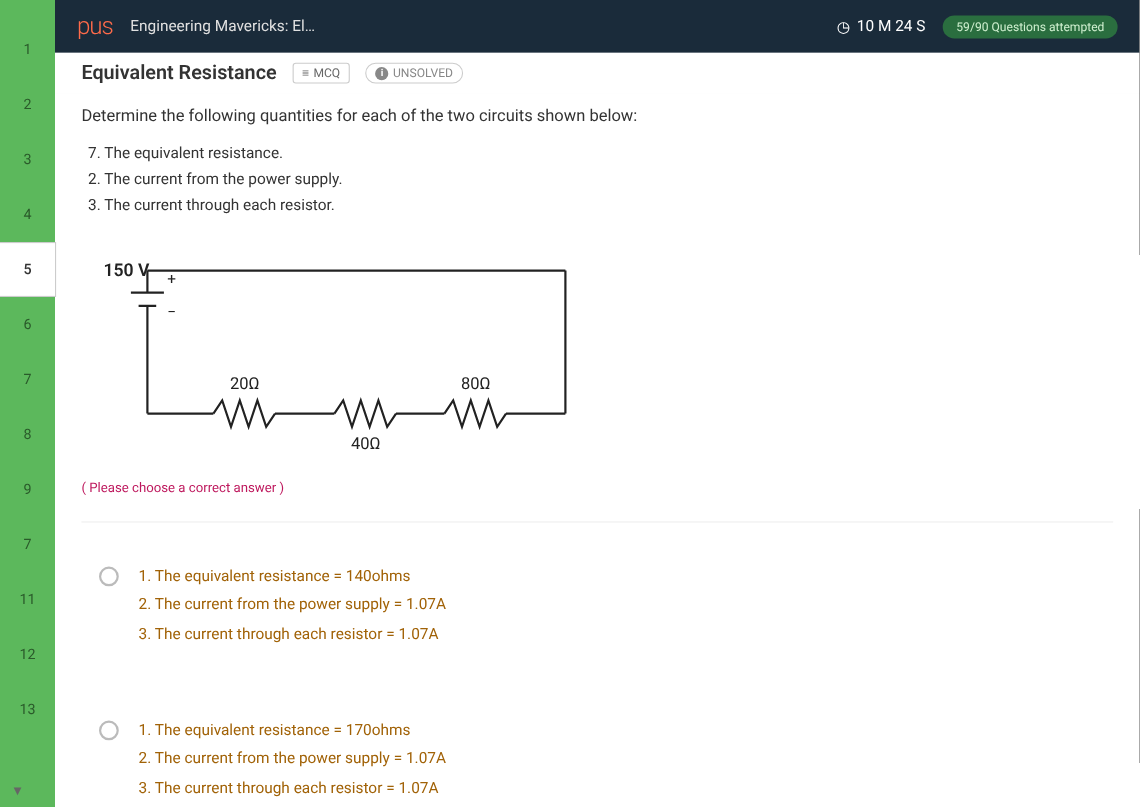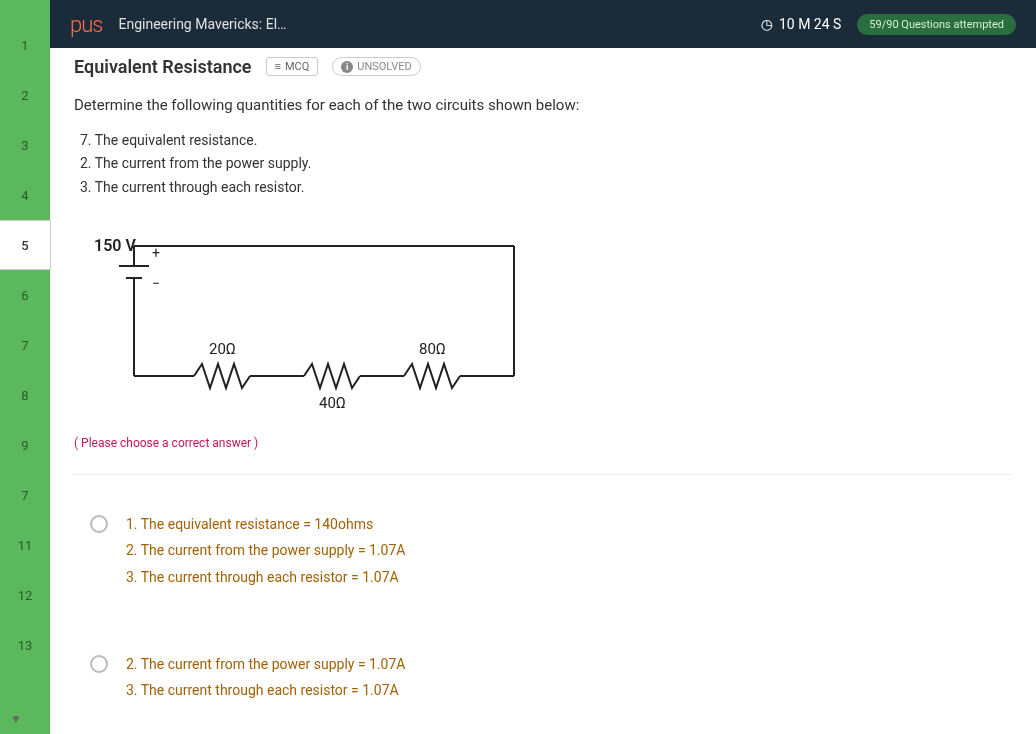--- a/index.html
+++ b/index.html
@@ -305,20 +305,21 @@
         <div class="option-lines">
           <div>1. The equivalent resistance = 140ohms</div>
           <div>2. The current from the power supply = 1.07A</div>
           <div>3. The current through each resistor = 1.07A</div>
         </div>
       </div>
 
       <div class="option">
         <div class="radio"></div>
         <div class="option-lines">
+          <div>1. The equivalent resistance = 170ohms</div>
           <div>2. The current from the power supply = 1.07A</div>
           <div>3. The current through each resistor = 1.07A</div>
         </div>
       </div>
 
     </div>
   </div>
 </div>
 
 </body></html>

